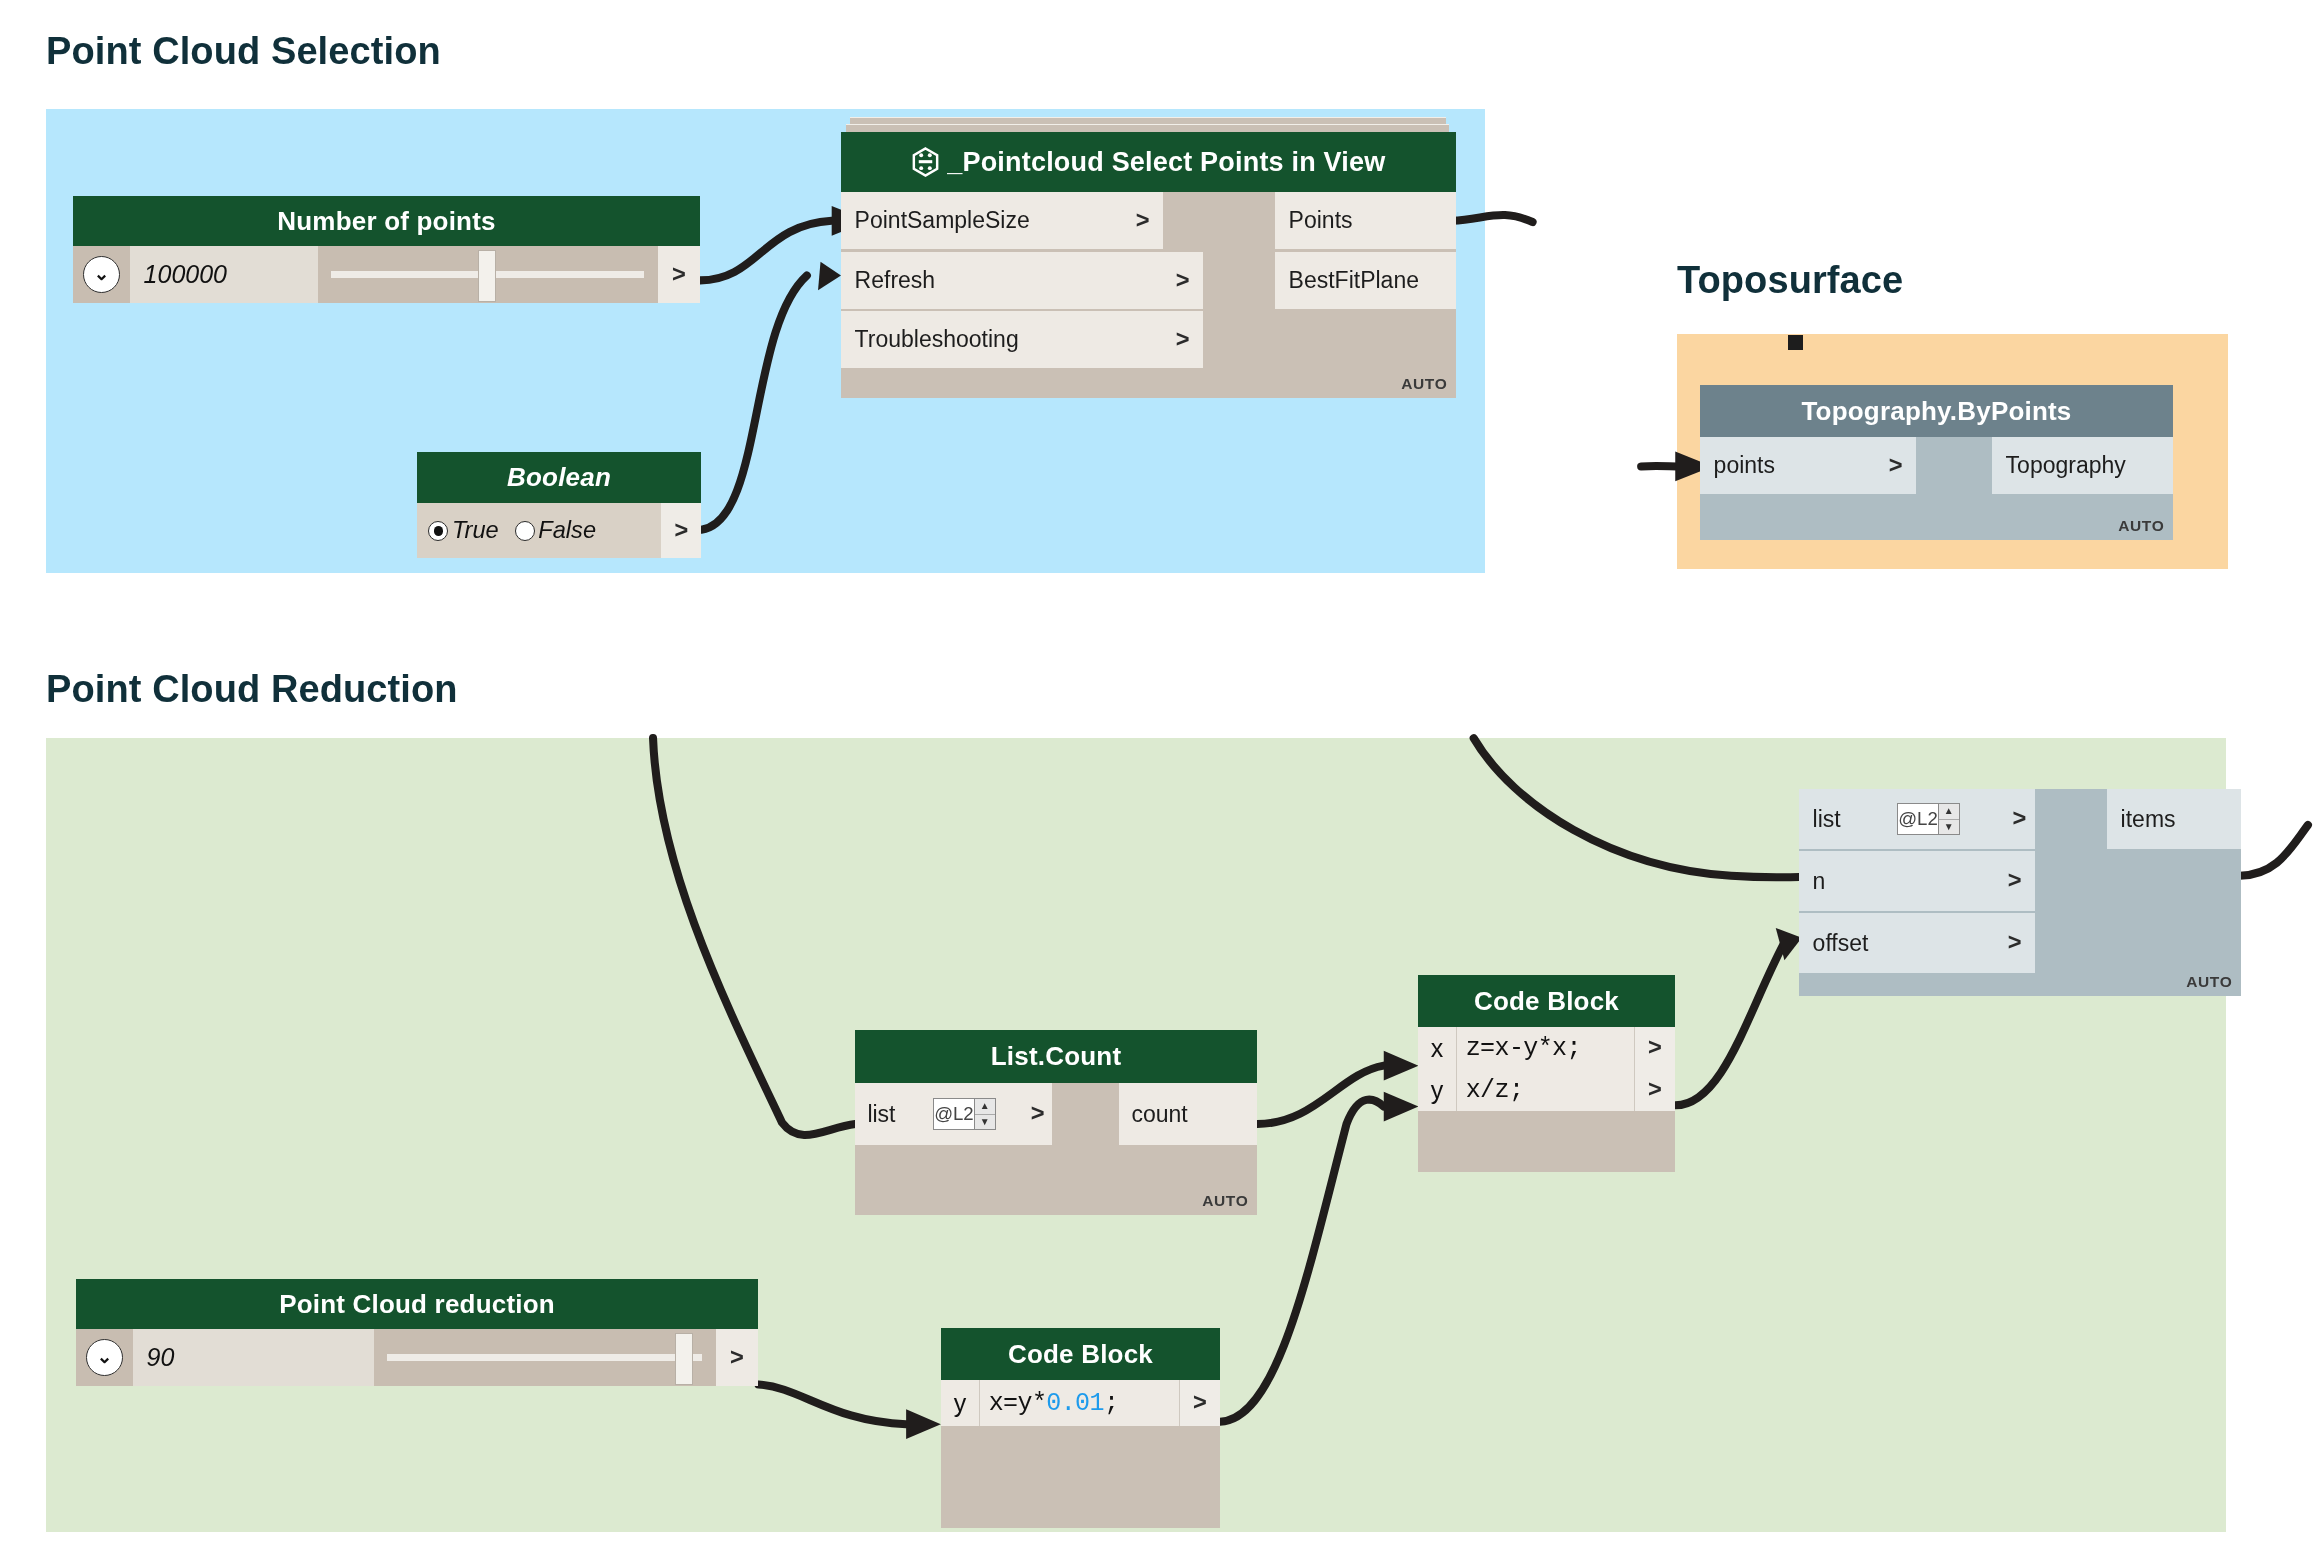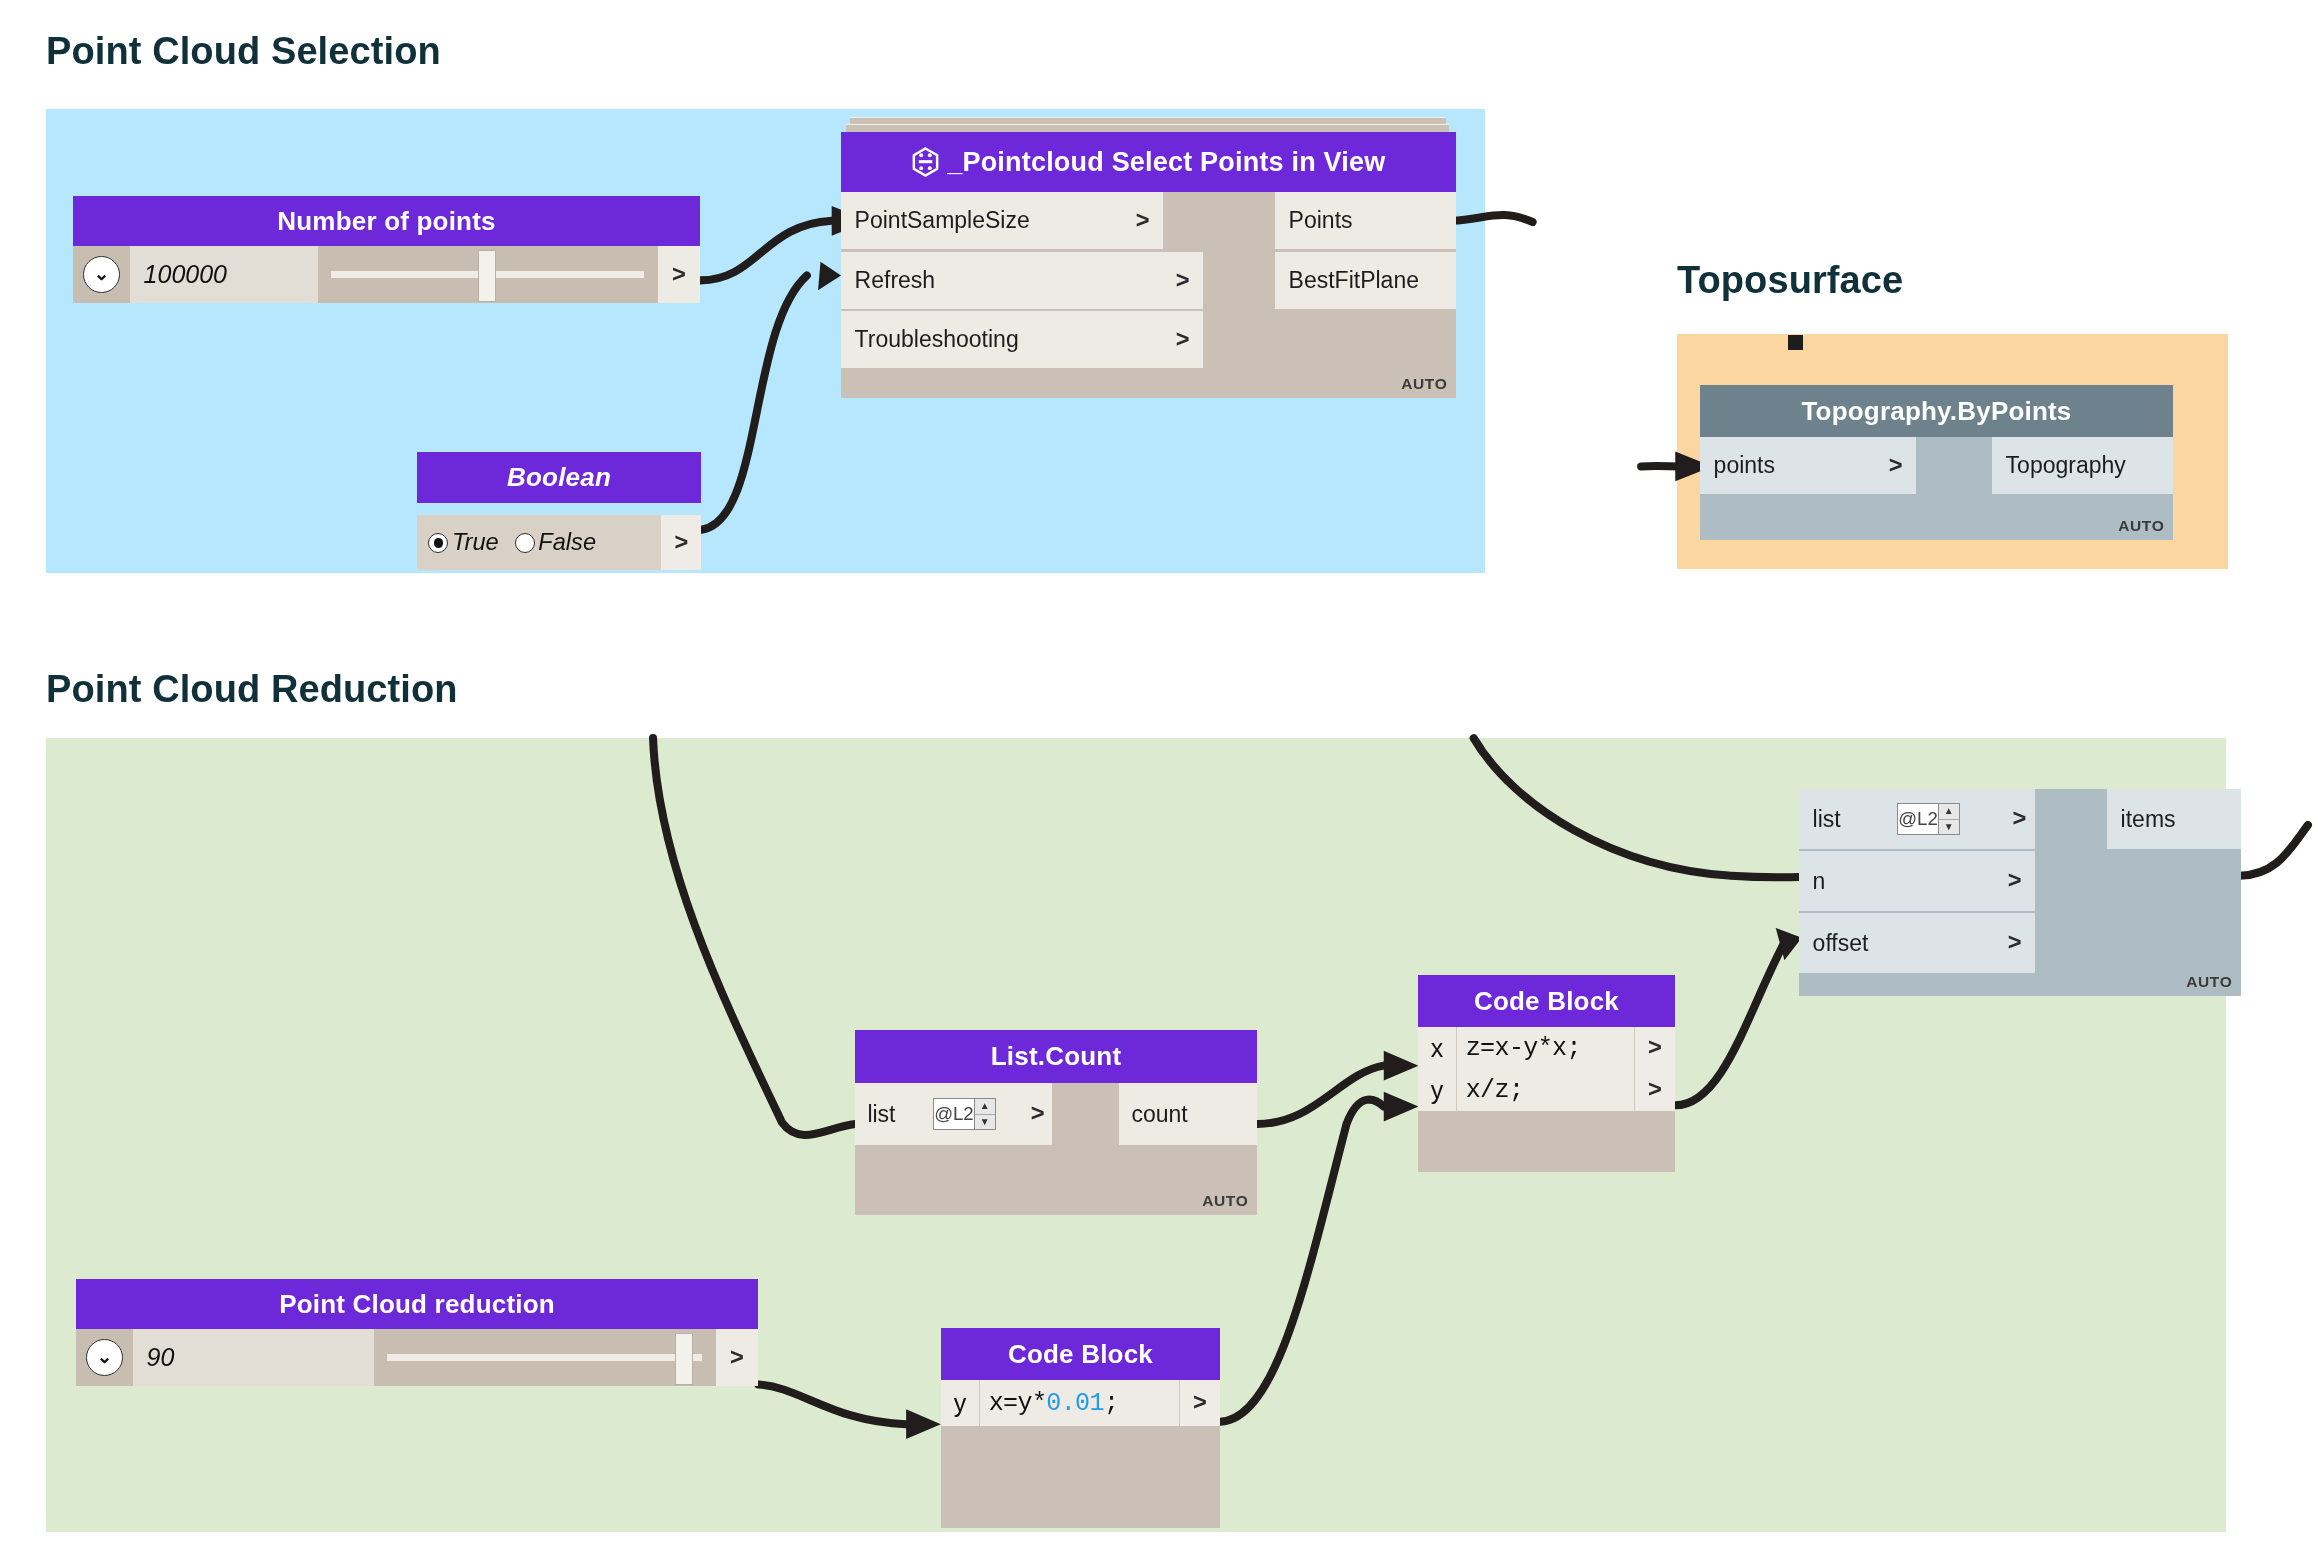--- a/index.html
+++ b/index.html
@@ -21,21 +21,21 @@
   #grp-orange{left:1677px;top:334px;width:551px;height:235px;background:#fbd6a1;}
   #grp-green{left:46px;top:738px;width:2180px;height:794px;background:#dcead0;}
 
   
   .node{position:absolute;box-sizing:border-box;z-index:5;}
   .node .hdr{
     color:#ffffff;font-weight:bold;text-align:center;
     letter-spacing:0.2px;white-space:nowrap;overflow:hidden;
     display:flex;align-items:center;justify-content:center;
   }
-  .node.gray .hdr{background:#6d28d9;}
+  .node.gray .hdr{background:#14532d;}
   .node.blue .hdr{background:#6d828c;}
   .node .body{background:#cac0b5;position:relative;}
   .node.blue .body{background:#aebdc3;}
   .auto{
     position:absolute;right:8.7px;bottom:5px;font-size:15.5px;font-weight:bold;
     color:#3a3a3a;letter-spacing:0.6px;
   }
   .port{
     background:#eeeae4;display:flex;align-items:center;position:absolute;
     box-sizing:border-box;
@@ -201,21 +201,21 @@
     </div>
     <div class="outport" style="right:0;top:60px;width:181px;height:57px;padding-left:13.6px;">
       <span class="lbl">BestFitPlane</span>
     </div>
     <div class="auto">AUTO</div>
   </div>
 </div>
 
 <div class="node gray" id="n-bool" style="left:417px;top:452px;width:284px;height:105px;font-style:italic;">
   <div class="hdr" style="height:51px;font-size:26px;">Boolean</div>
-  <div class="body" style="height:40px;margin-top:12px;">
+  <div class="body" style="height:40px;">
     <div class="bool-row" style="height:55px;">
       <div class="bool-opts">
         <label class="radio">
           <span class="rdot on"></span>
           <span>True</span>
         </label>
         <label class="radio">
           <span class="rdot"></span>
           <span>False</span>
         </label>

